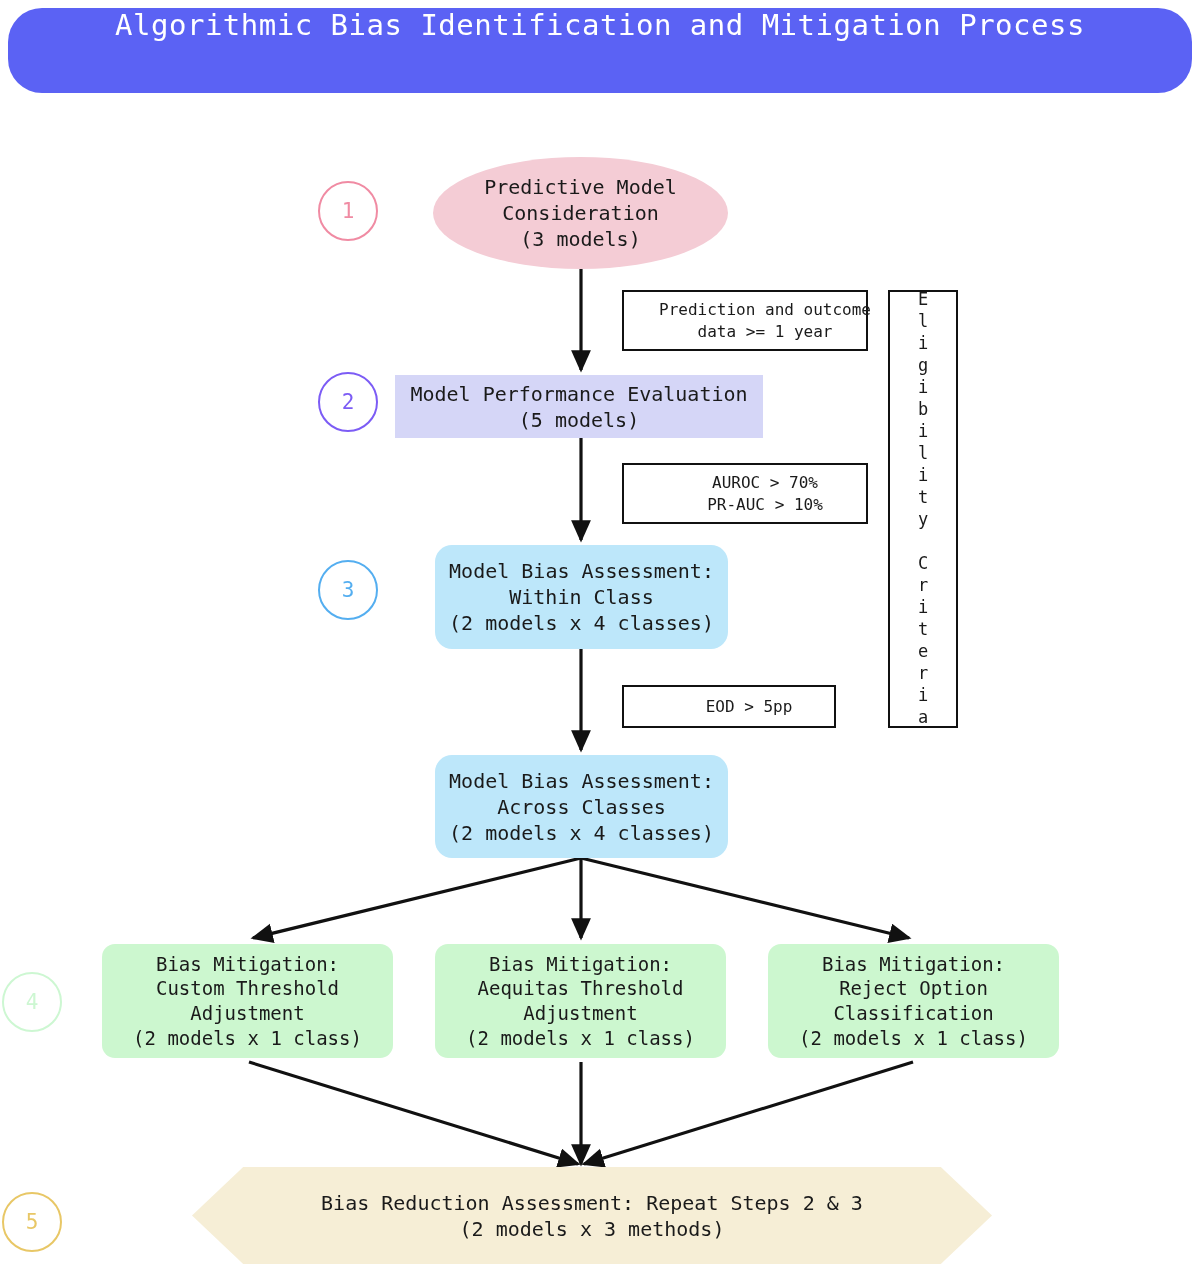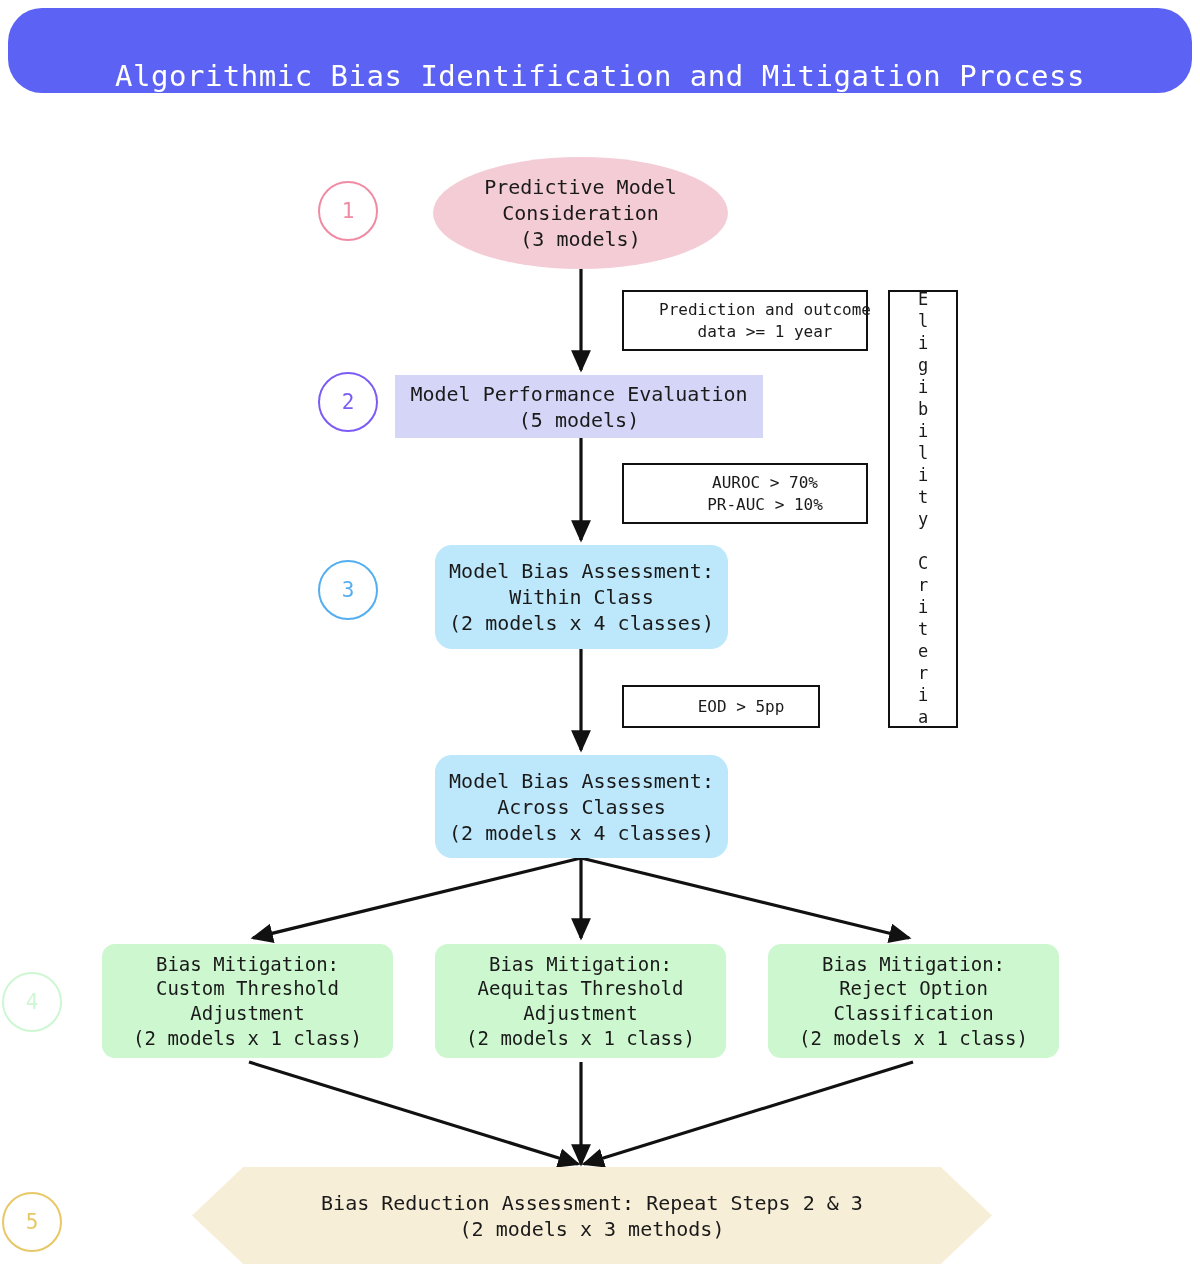--- a/index.html
+++ b/index.html
@@ -11,21 +11,21 @@
   #stage{position:absolute;left:0;top:0;width:1200px;height:1287px;}
   svg#edges{position:absolute;left:0;top:0;width:1200px;height:1287px;overflow:visible;}
 
   .node{position:absolute;box-sizing:border-box;display:flex;align-items:center;
         justify-content:center;text-align:center;z-index:3;}
   .node .txt{white-space:pre;line-height:1.30;}
 
   
   #title-banner{
     position:absolute;left:8px;top:8px;width:1184px;height:85px;
-    background:#5b62f4;border-radius:34px;display:flex;align-items:flex-end;
+    background:#5b62f4;border-radius:34px;display:flex;align-items:flex-start;
     justify-content:center;z-index:4;
   }
   #title-banner .txt{color:#ffffff;font-size:29px;letter-spacing:0.5px;white-space:pre;}
 
   
   #node-start{left:433px;top:157px;width:295px;height:112px;
     background:#f4ccd5;border-radius:50%;}
   #node-start .txt{font-size:20px;}
 
   
@@ -54,21 +54,21 @@
   }
   #node-final .txt{font-size:20px;}
 
   
   .crit{position:absolute;box-sizing:border-box;background:#ffffff;
         border:2.5px solid #111;display:flex;align-items:center;
         justify-content:center;text-align:center;z-index:3;}
   .crit .txt{font-size:16px;white-space:pre;line-height:1.35;margin-left:40px;}
   #crit-0{left:622px;top:290px;width:246px;height:61px;}
   #crit-1{left:622px;top:463px;width:246px;height:61px;}
-  #crit-2{left:622px;top:685px;width:198px;height:43px;}
+  #crit-2{left:622px;top:685px;width:214px;height:43px;}
 
   
   #elig-panel{position:absolute;left:888px;top:290px;width:70px;height:438px;
     box-sizing:border-box;background:#ffffff;border:2.5px solid #111;
     display:flex;align-items:center;justify-content:center;z-index:2;}
   #elig-panel .txt{font-size:17px;white-space:pre;
     writing-mode:vertical-rl;text-orientation:upright;letter-spacing:2px;}
 
   
   .badge{position:absolute;width:60px;height:60px;border-radius:50%;

